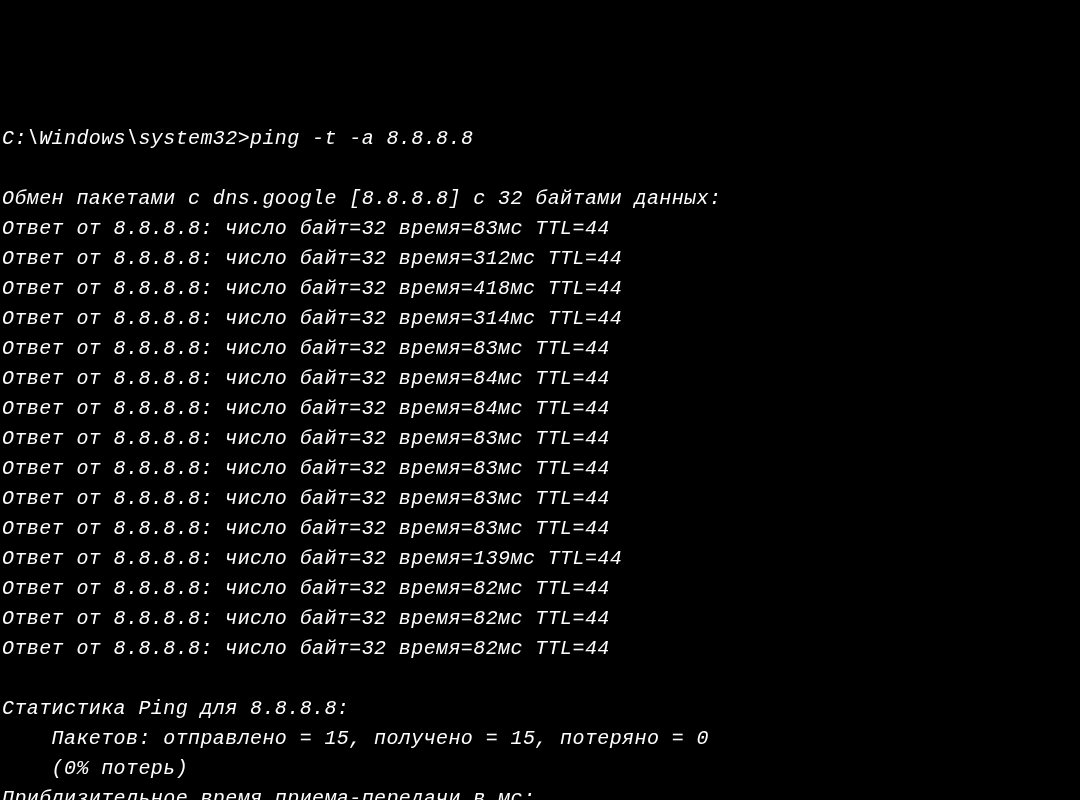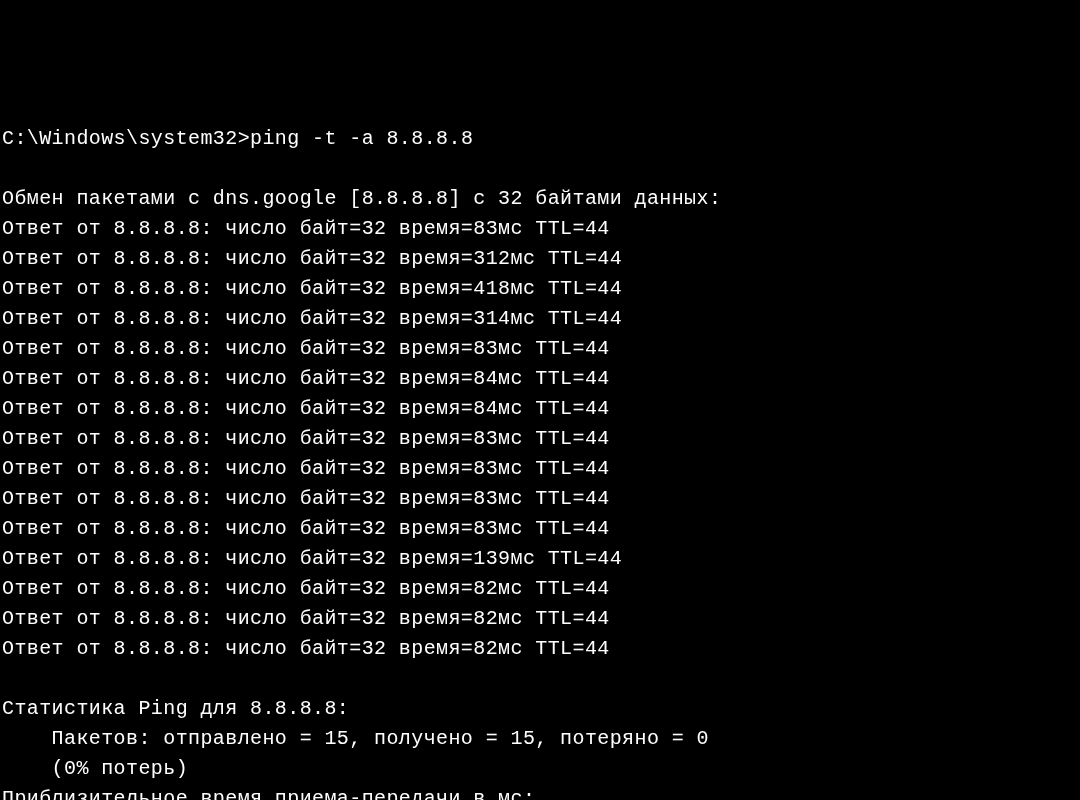--- a/index.html
+++ b/index.html
@@ -19,20 +19,21 @@
       overflow: hidden;
       white-space: pre;
       letter-spacing: 0.4px;
     }
     .terminal {
       width: 100%;
       height: 100%;
     }
     .line {
       display: block;
+      font-style: italic;
     }
   </style>
 </head>
 <body>
 
 
 
 <div class="terminal"><span class="line"><span>C:\Windows\system32&gt;</span><span>ping -t -a 8.8.8.8</span></span><span class="line"> </span><span class="line">Обмен пакетами с dns.google [8.8.8.8] с 32 байтами данных:</span><span class="line">Ответ от 8.8.8.8: число байт=32 время=83мс TTL=44</span><span class="line">Ответ от 8.8.8.8: число байт=32 время=312мс TTL=44</span><span class="line">Ответ от 8.8.8.8: число байт=32 время=418мс TTL=44</span><span class="line">Ответ от 8.8.8.8: число байт=32 время=314мс TTL=44</span><span class="line">Ответ от 8.8.8.8: число байт=32 время=83мс TTL=44</span><span class="line">Ответ от 8.8.8.8: число байт=32 время=84мс TTL=44</span><span class="line">Ответ от 8.8.8.8: число байт=32 время=84мс TTL=44</span><span class="line">Ответ от 8.8.8.8: число байт=32 время=83мс TTL=44</span><span class="line">Ответ от 8.8.8.8: число байт=32 время=83мс TTL=44</span><span class="line">Ответ от 8.8.8.8: число байт=32 время=83мс TTL=44</span><span class="line">Ответ от 8.8.8.8: число байт=32 время=83мс TTL=44</span><span class="line">Ответ от 8.8.8.8: число байт=32 время=139мс TTL=44</span><span class="line">Ответ от 8.8.8.8: число байт=32 время=82мс TTL=44</span><span class="line">Ответ от 8.8.8.8: число байт=32 время=82мс TTL=44</span><span class="line">Ответ от 8.8.8.8: число байт=32 время=82мс TTL=44</span><span class="line"> </span><span class="line">Статистика Ping для 8.8.8.8:</span><span class="line">    Пакетов: отправлено = 15, получено = 15, потеряно = 0</span><span class="line">    (0% потерь)</span><span class="line">Приблизительное время приема-передачи в мс:</span></div>
 
 

